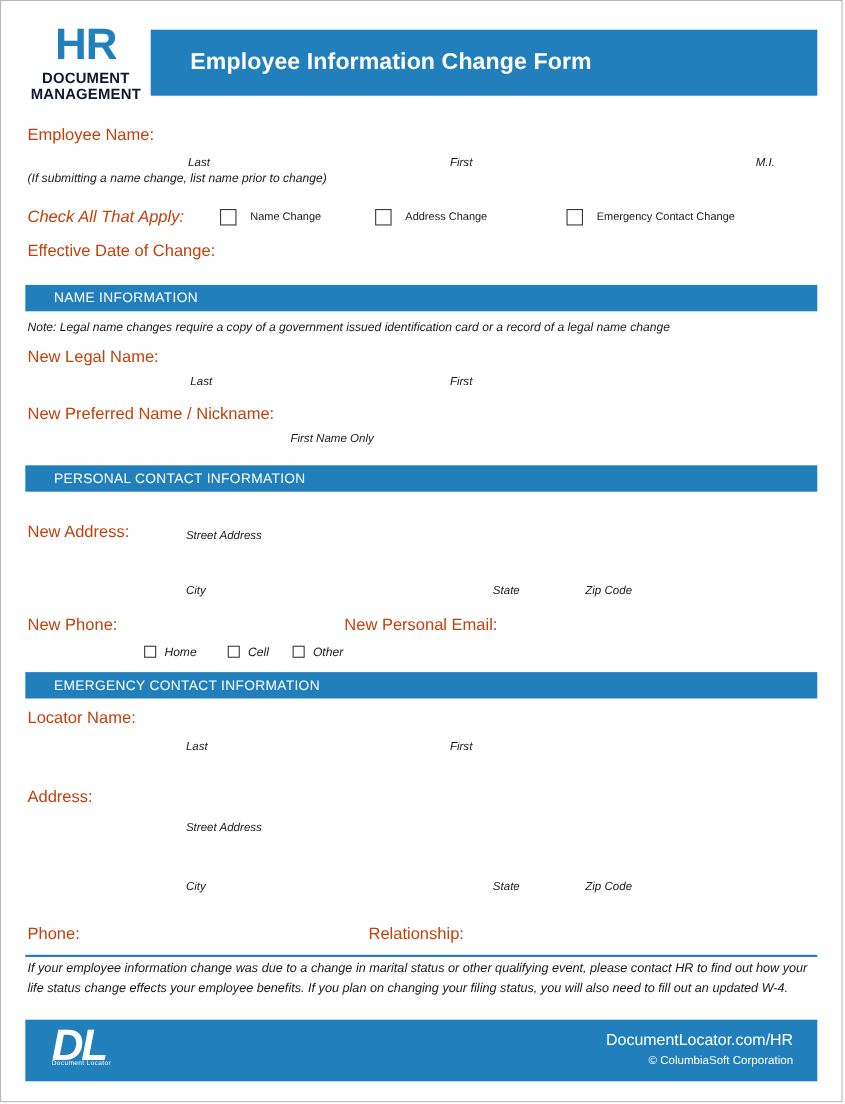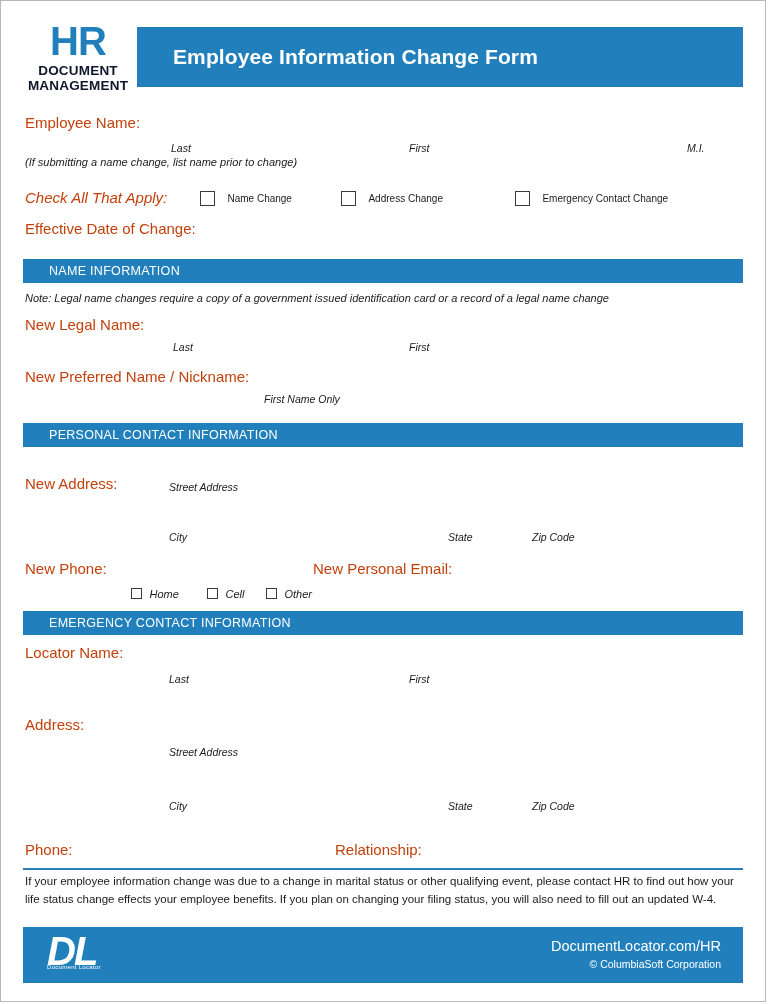--- a/index.html
+++ b/index.html
@@ -162,20 +162,21 @@
     right: 22px;
     height: 2px;
     background: #2a7fb8;
   }
 
   .disclaimer {
     position: absolute;
     left: 24px;
     right: 24px;
     font-size: 11.5px;
+    font-style: italic;
     line-height: 1.55;
     color: #1a1a1a;
   }
 
   
   .footer-bar {
     position: absolute;
     left: 22px;
     right: 22px;
     bottom: 18px;

